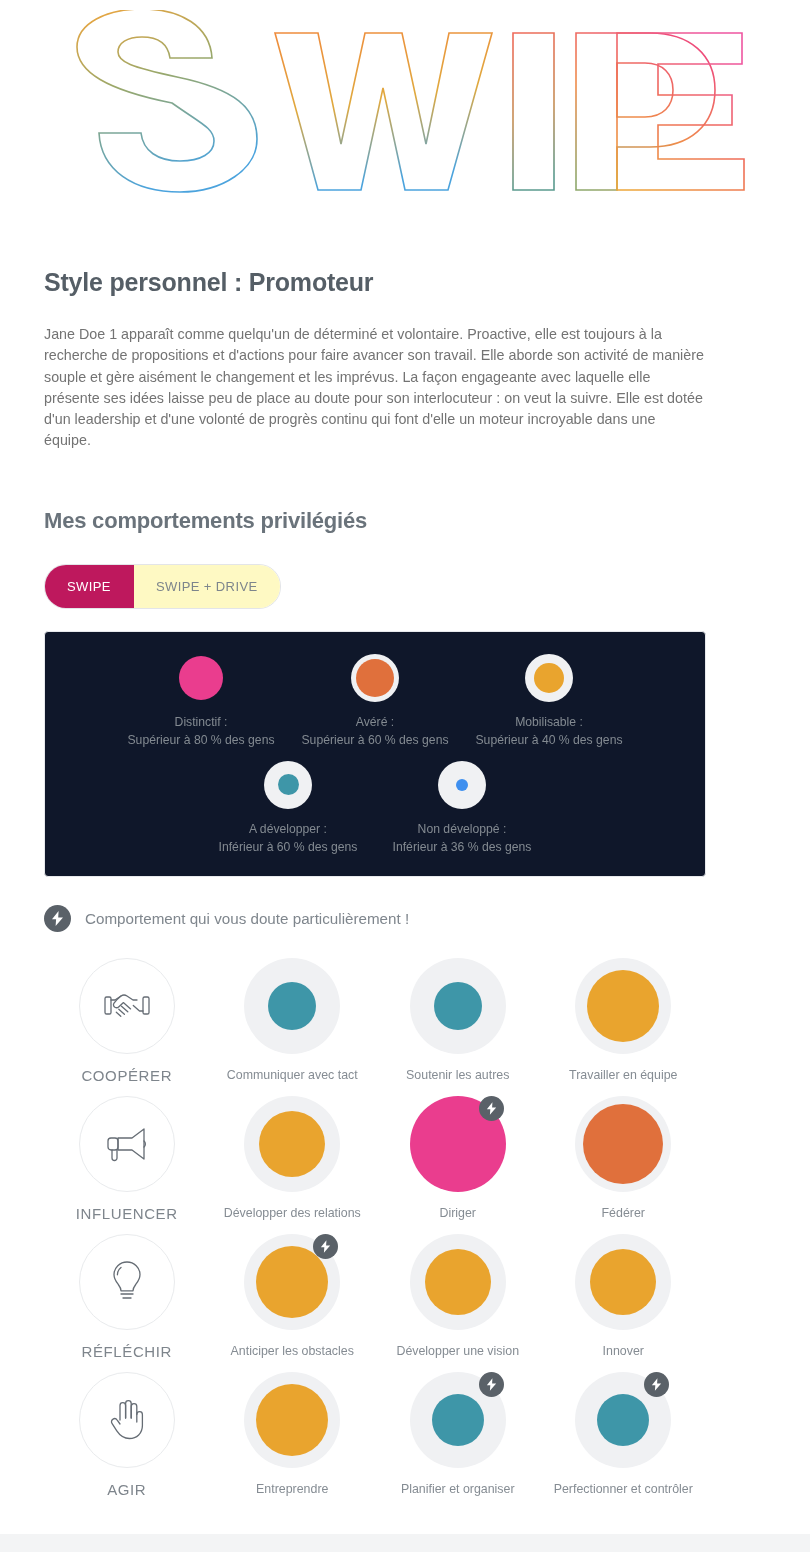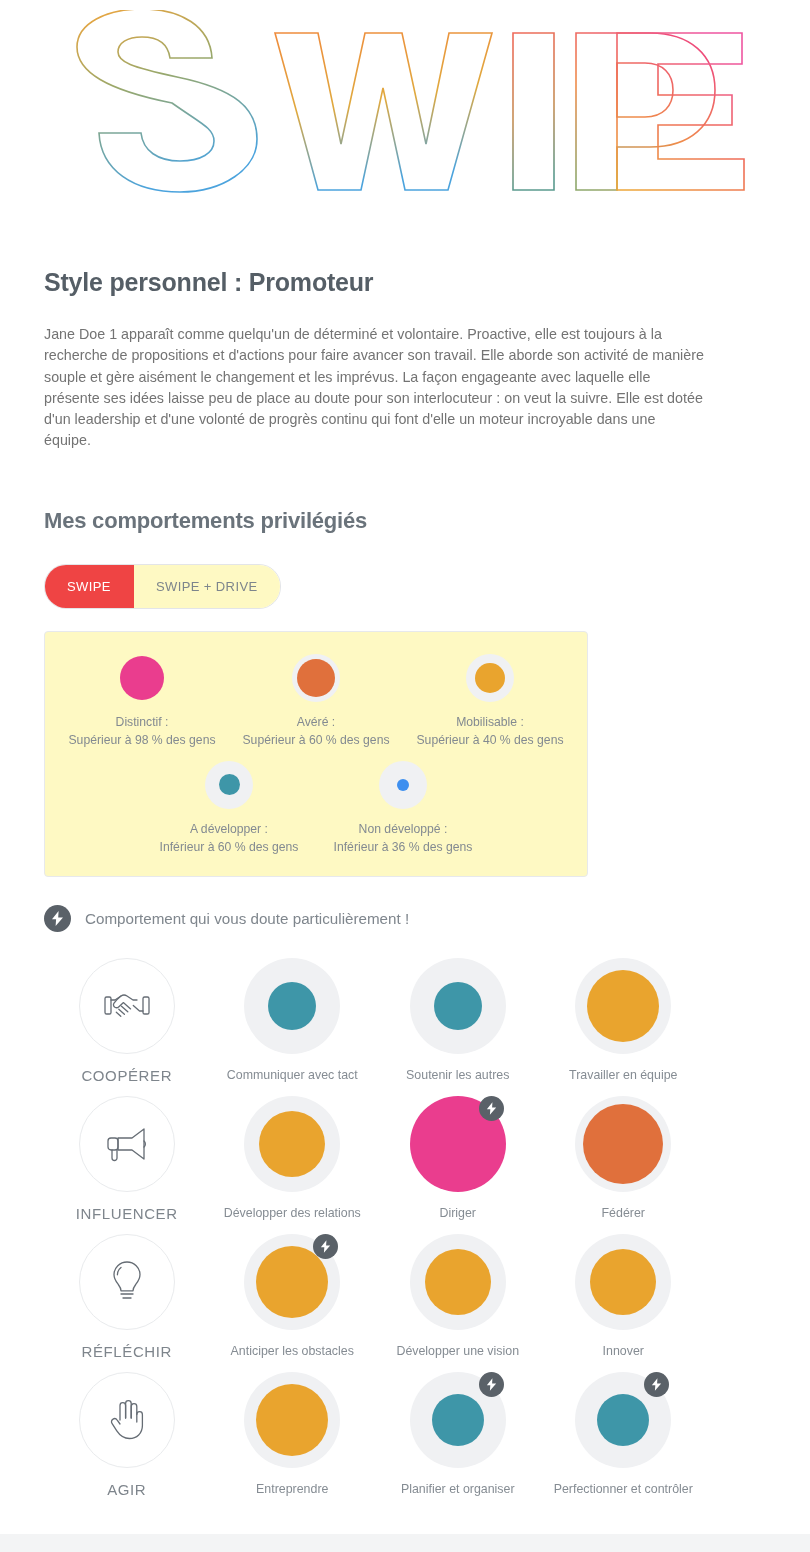--- a/index.html
+++ b/index.html
@@ -69,35 +69,35 @@
     justify-content: center;
     font-size: 13px;
     letter-spacing: 0.4px;
     padding: 0 22px;
     color: #7d858c;
     background: #fef9c3;
     cursor: pointer;
     white-space: nowrap;
   }
   .tab.active {
-    background: #ef4444;
+    background: #be185d;
     color: #ffffff;
     border-radius: 22px 0 0 22px;
     margin: -1px 0 -1px -1px;
     padding: 0 23px;
   }
 
   
   .legend-card {
     margin-top: 22px;
     border: 1px solid #e7e9ec;
     border-radius: 4px;
-    background: #fef9c3;
+    background: #0f172a;
     padding: 22px 10px 20px 10px;
-    width: 544px;
+    width: 662px;
   }
   .legend-row {
     display: flex;
     justify-content: center;
   }
   .legend-row.top { }
   .legend-row.bottom { margin-top: 12px; }
   .legend-item {
     width: 174px;
     display: flex;
@@ -291,21 +291,21 @@
 
   
   <div class="legend-card">
     <div class="legend-row top">
       <div class="legend-item">
         <div class="legend-dotbox">
           <span class="legend-dot" style="width:44px;height:44px;background:#ea3d8e;"></span>
         </div>
         <div class="legend-label">
           <span>Distinctif :</span><br>
-          <span>Supérieur à 98 % des gens</span>
+          <span>Supérieur à 80 % des gens</span>
         </div>
       </div>
       <div class="legend-item">
         <div class="legend-dotbox ringed">
           <span class="legend-dot" style="width:38px;height:38px;background:#e0703c;"></span>
         </div>
         <div class="legend-label">
           <span>Avéré :</span><br>
           <span>Supérieur à 60 % des gens</span>
         </div>

